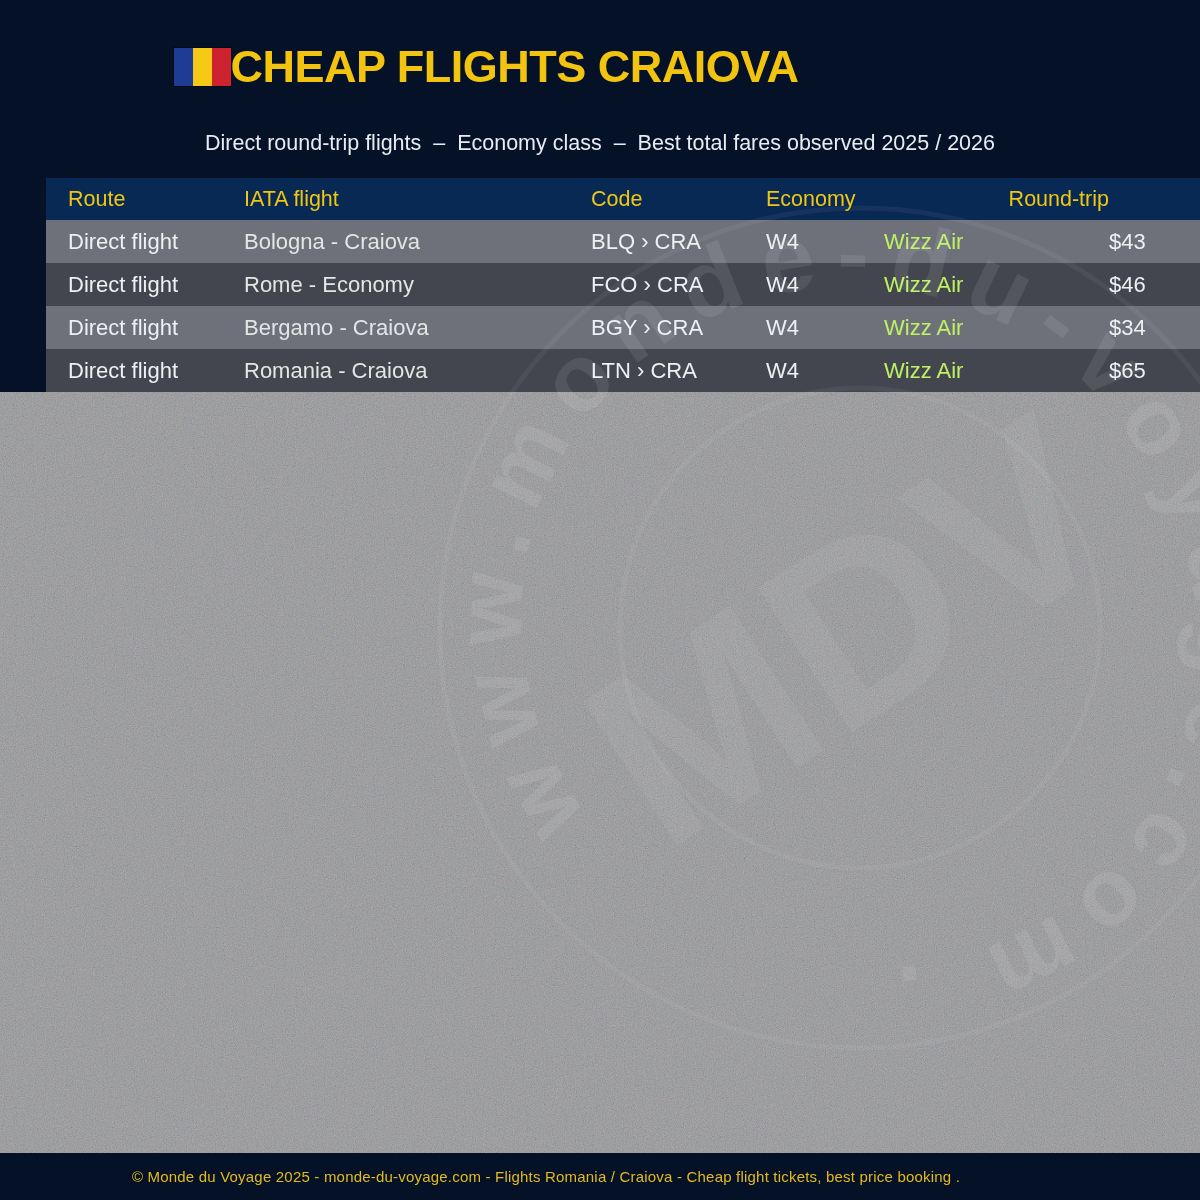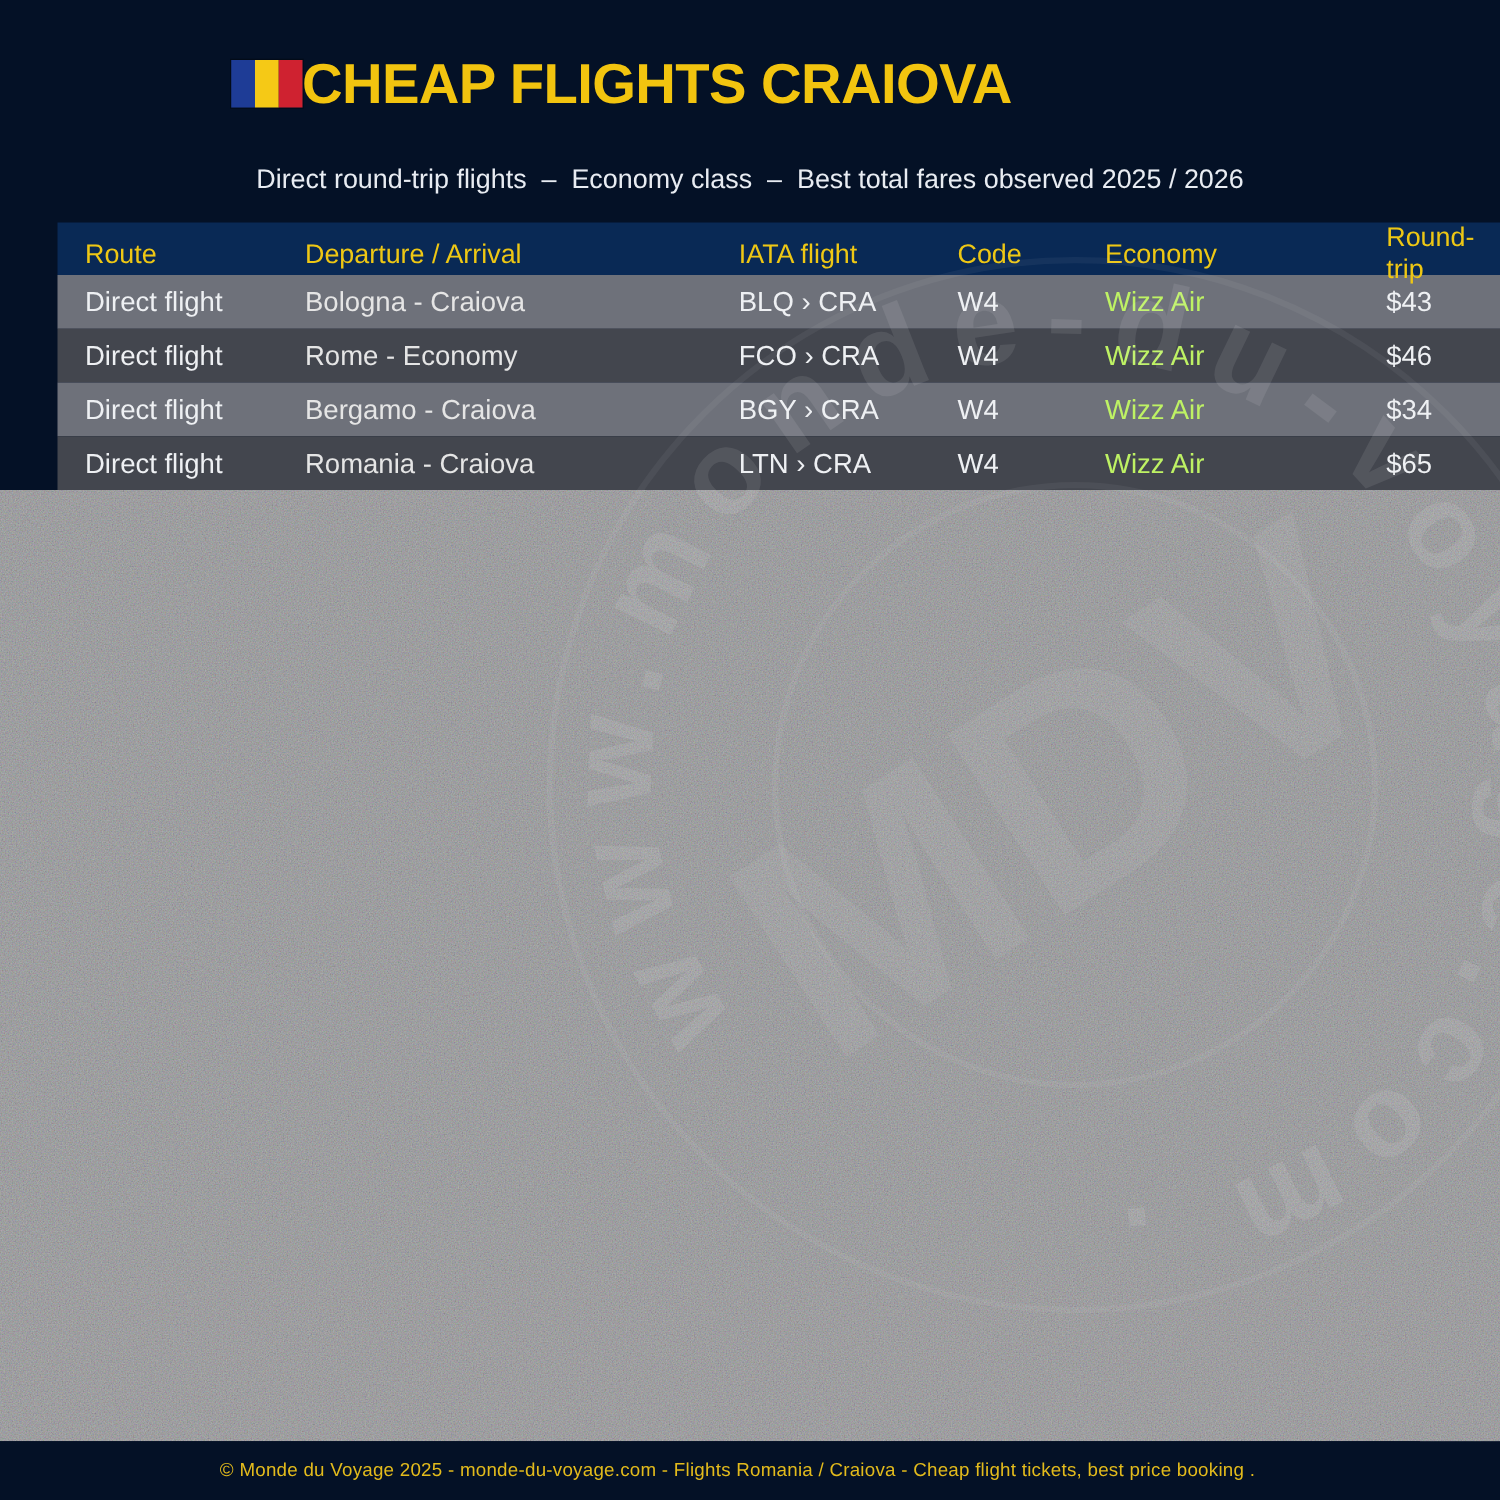--- a/index.html
+++ b/index.html
@@ -3,21 +3,21 @@
 <meta charset="utf-8">
 <style>
   html,body{margin:0;padding:0;background:#041126;}
   .page{
     position:relative;width:1200px;height:1200px;overflow:hidden;
     background:#041126;font-family:"Liberation Sans",sans-serif;
     -webkit-font-smoothing:antialiased;
   }
   
   .brandbar{
-    position:absolute;top:36px;left:11px;width:972px;height:62px;
+    position:absolute;top:36px;left:0;width:972px;height:62px;
     display:flex;align-items:center;justify-content:center;
   }
   .flag{
     width:57px;height:38px;display:flex;flex-direction:row;
     box-shadow:0 0 0 1px rgba(0,0,0,.35);
   }
   .flag .stripe{flex:1;height:100%;}
   .page-title{
     margin:0;font-size:45px;font-weight:700;letter-spacing:-.5px;
     color:#f2c40f;white-space:nowrap;
@@ -41,21 +41,21 @@
   .cell-airline{color:#bef264;}
   .cell-price{justify-self:end;padding-right:42px;}
   .thead .cell-price{padding-right:0;}
   
   .noise-area{position:absolute;top:392px;left:0;width:1200px;height:761px;z-index:1;line-height:0;}
   
   .watermark{position:absolute;top:178px;left:0;width:1200px;height:975px;z-index:5;pointer-events:none;}
   
   .footer{
     position:absolute;left:0;bottom:0;width:1092px;height:47px;background:#041126;z-index:6;
-    display:flex;align-items:center;justify-content:center;padding-left:44px;
+    display:flex;align-items:center;justify-content:center;
   }
   .footer-text{font-size:15px;color:#e3bb1c;letter-spacing:.2px;}
 </style>
 </head>
 <body>
 
 <div class="page">
 
   <div class="brandbar">
     <div class="flag">
@@ -63,21 +63,20 @@
       <div class="stripe" style="background: rgb(245, 201, 22);"></div>
       <div class="stripe" style="background: rgb(207, 34, 48);"></div>
     </div>
     <h1 class="page-title">CHEAP FLIGHTS CRAIOVA</h1>
   </div>
   <div class="subtitle">Direct round-trip flights  –  Economy class  –  Best total fares observed 2025 / 2026</div>
 
   <div class="table">
     <div class="trow thead">
       <div>Route</div>
-      <div>Departure / Arrival</div>
       <div>IATA flight</div>
       <div>Code</div>
       <div>Economy</div>
       <div class="cell-price">Round-trip</div>
     </div>
 
     <div class="trow light">
       <div>Direct flight</div>
       <div class="cell-gold">Bologna - Craiova</div>
       <div>BLQ › CRA</div>

